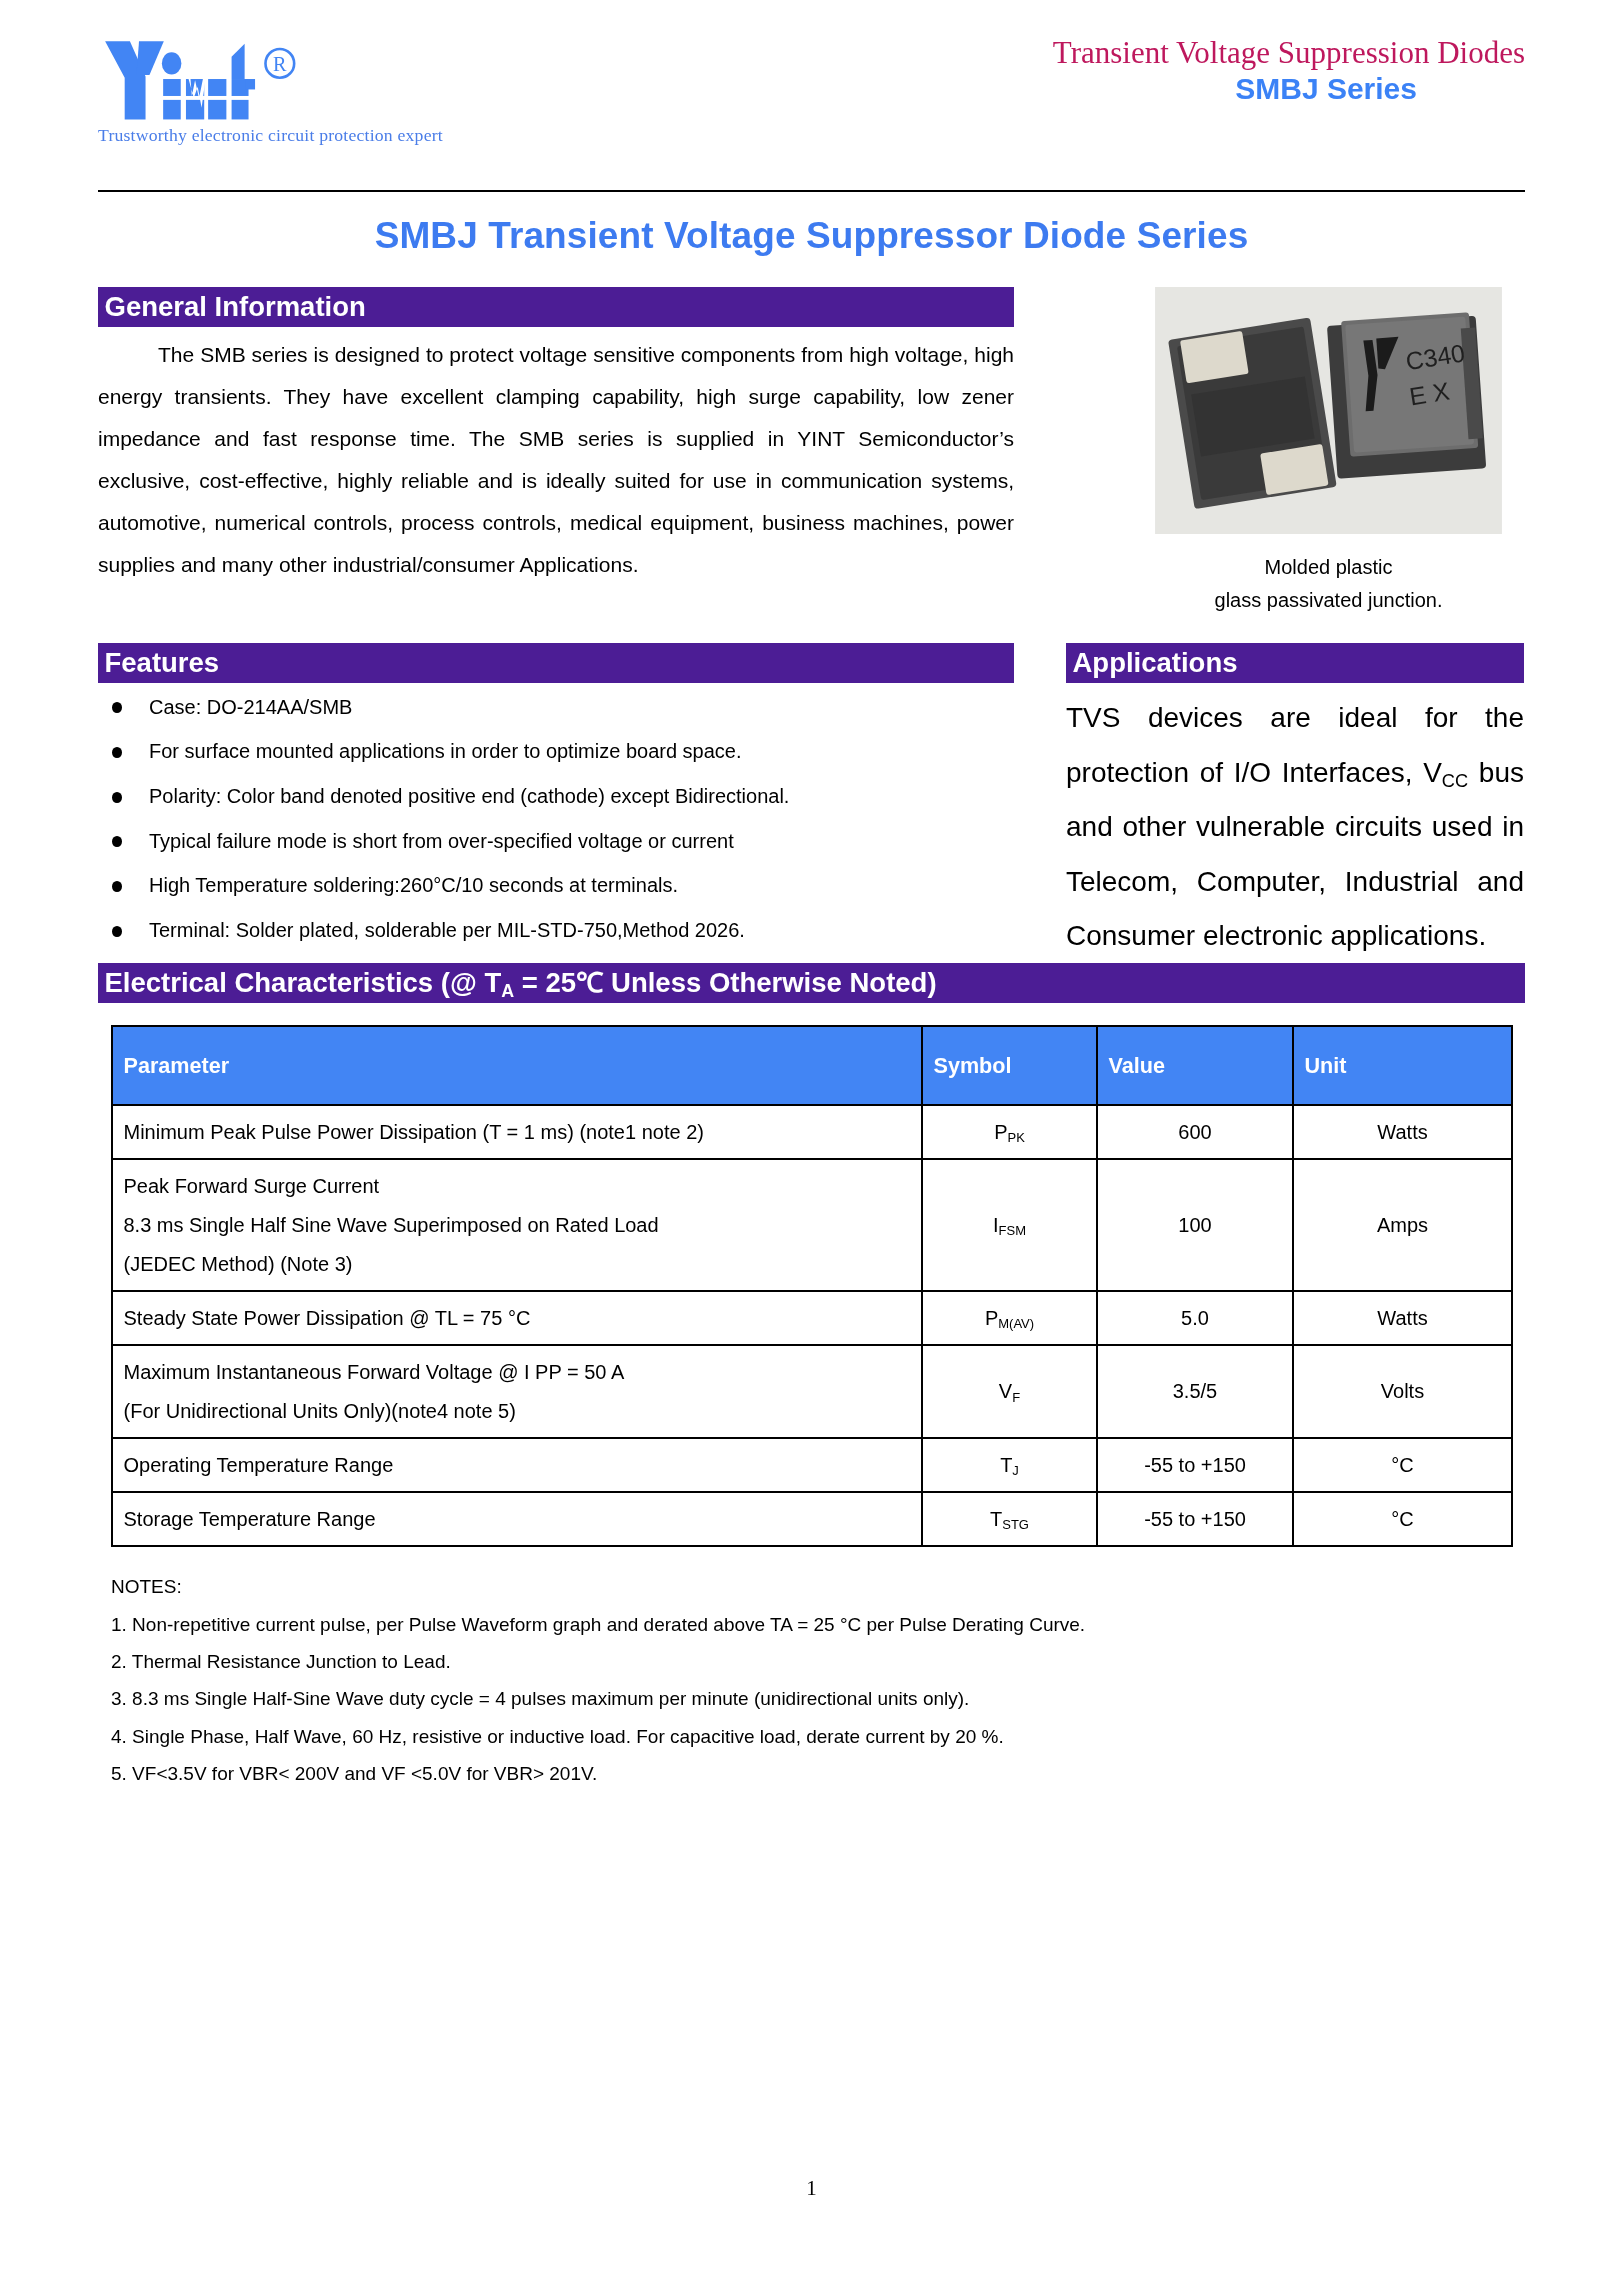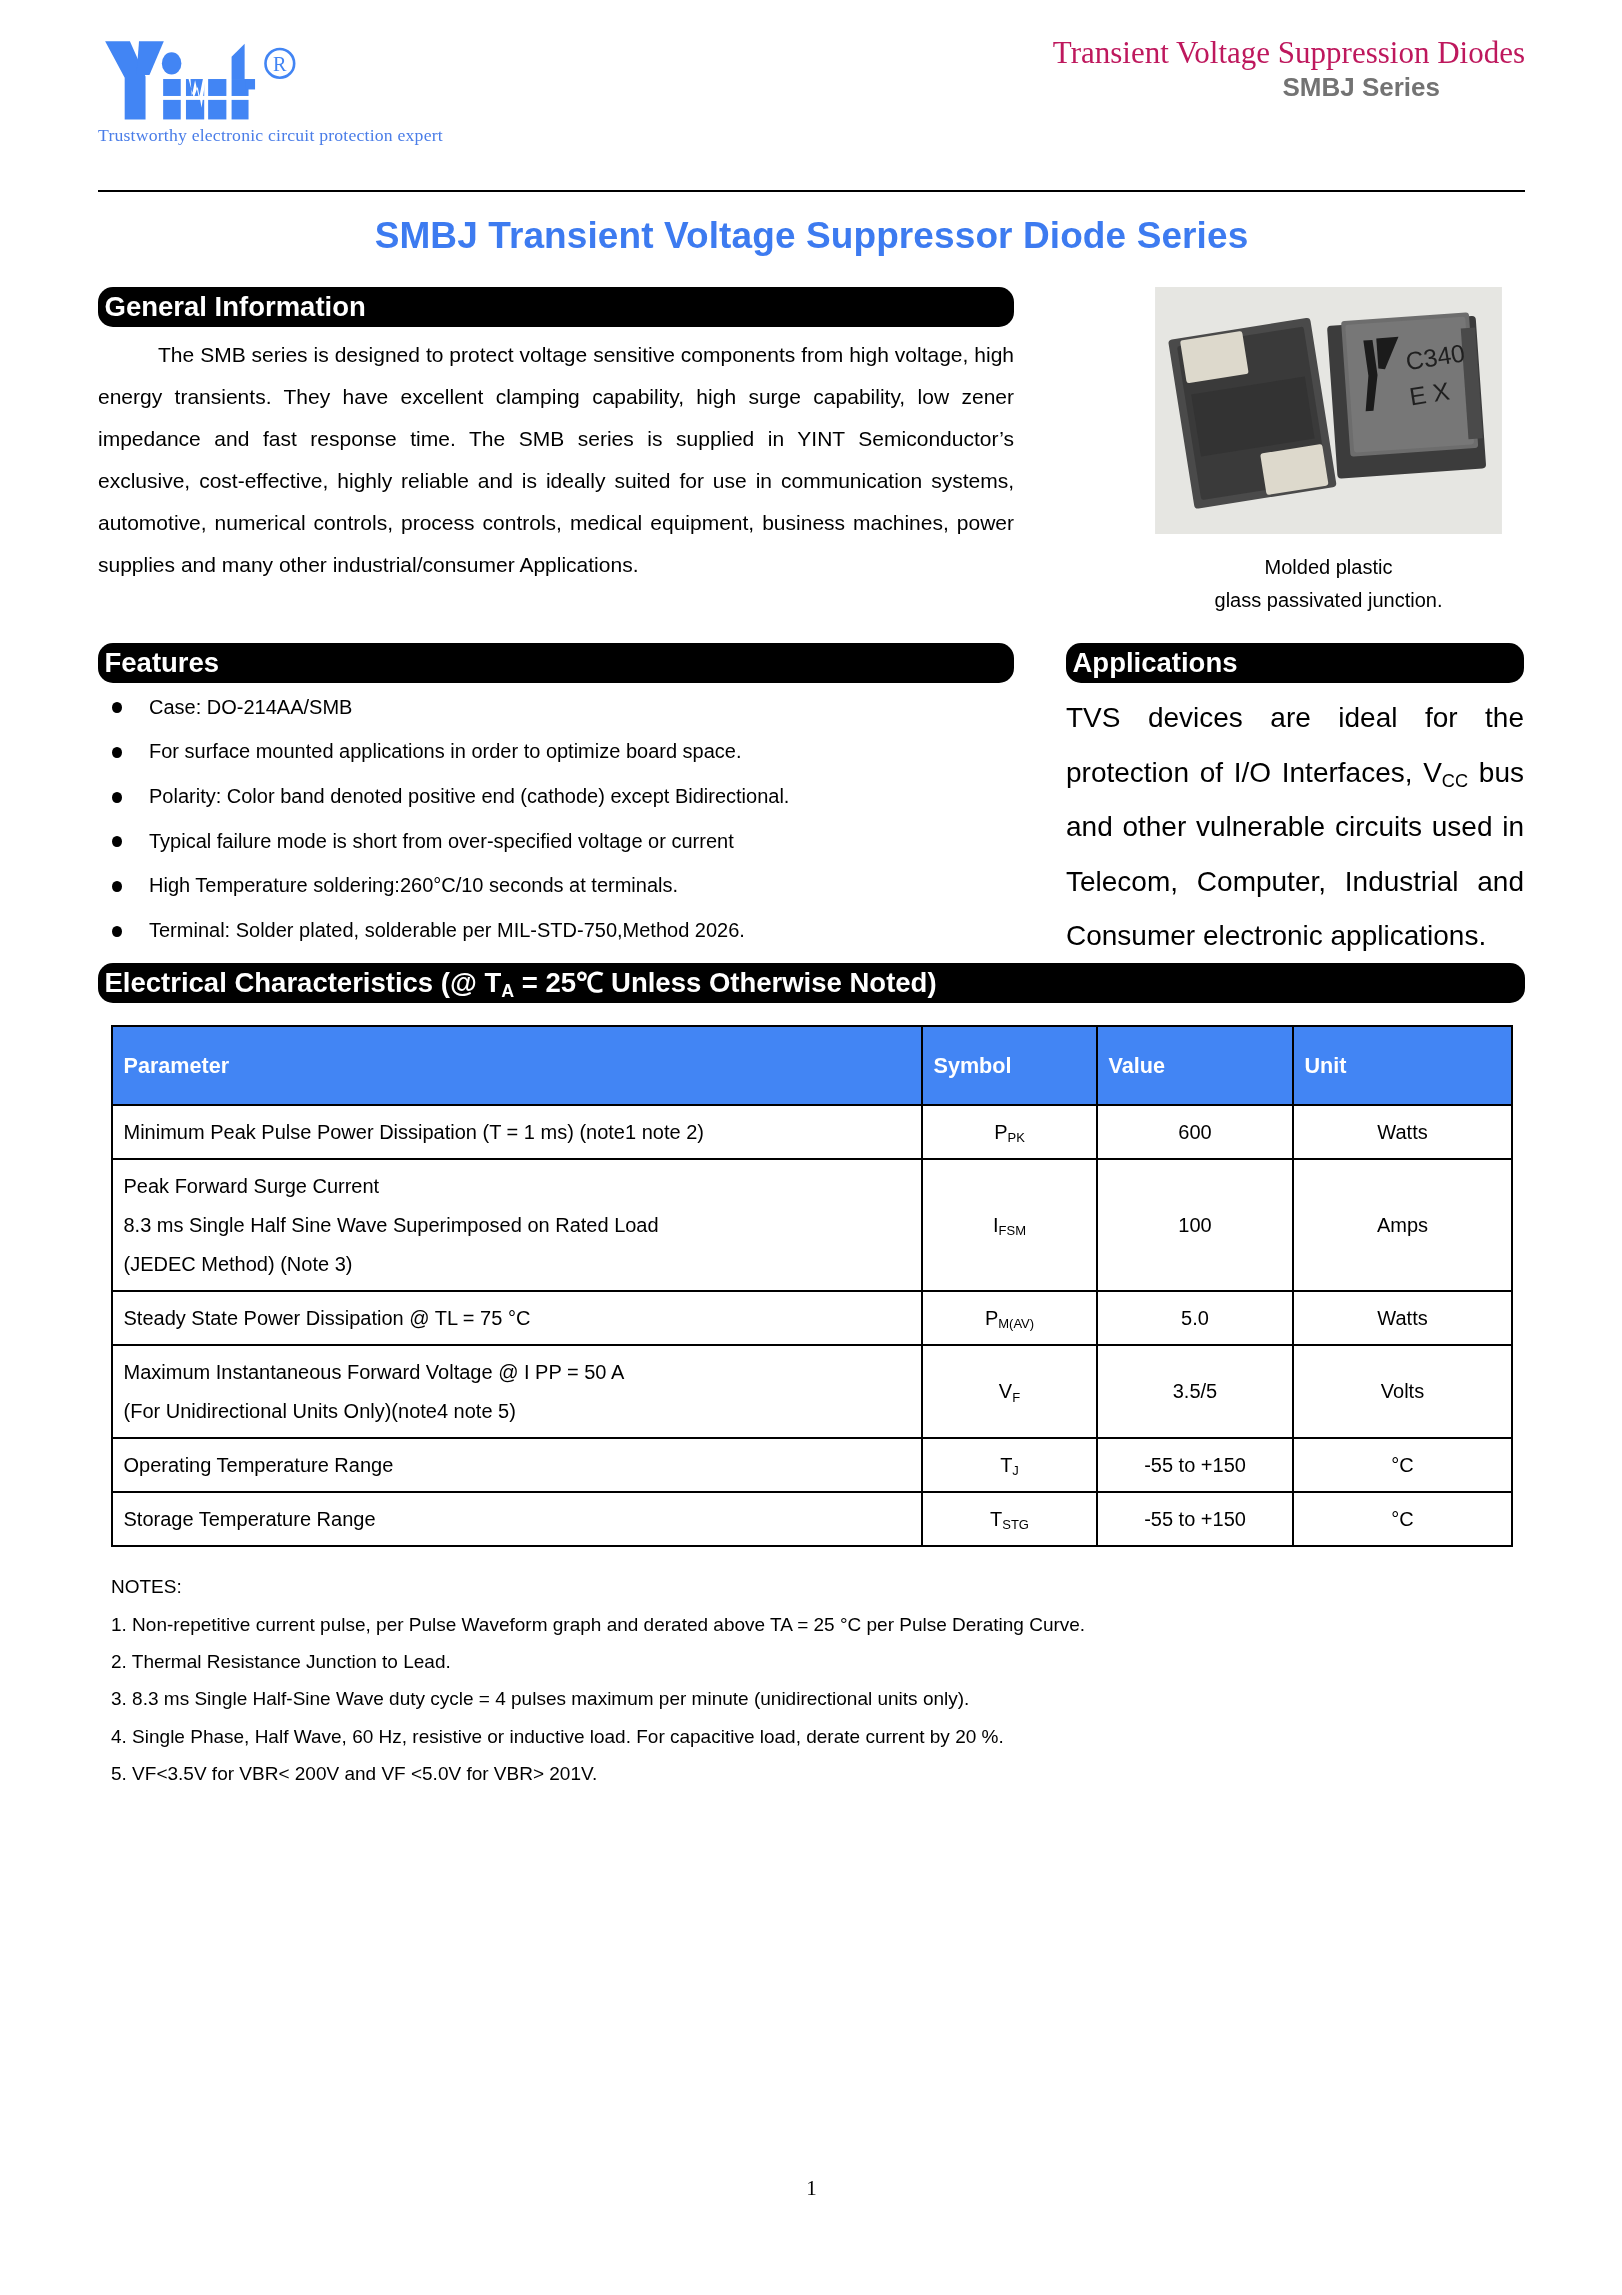--- a/index.html
+++ b/index.html
@@ -58,24 +58,24 @@
   .hdr-line1 {
     font-family: "Liberation Serif", serif;
     font-size: 31px;
     color: #be185d;
     line-height: 1.08;
     white-space: nowrap;
   }
   .hdr-line2 {
     font-family: "Liberation Sans", sans-serif;
     font-weight: bold;
-    font-size: 26px;
-    color: #737373;
+    font-size: 30px;
+    color: #3b82f6;
     margin-top: 2.6px;
-    margin-right: 85px;
+    margin-right: 108px;
     white-space: nowrap;
   }
   .header-rule {
     position: absolute;
     left: 0px;
     right: 0px;
     top: 190px;
     border-top: 2.6px solid #000;
   }
 
@@ -85,29 +85,28 @@
     text-align: center;
     font-family: "Liberation Sans", sans-serif;
     font-weight: bold;
     font-size: 37px;
     color: #3d7bf0;
     letter-spacing: 0.1px;
   }
 
   
   .banner {
-    background: #000000;
+    background: #4c1d95;
     color: #ffffff;
     font-family: "Liberation Sans", sans-serif;
     font-weight: bold;
     font-size: 27.5px;
     line-height: 1.18;
     padding: 3.9px 0 3.9px 6.5px;
     box-sizing: border-box;
-    border-radius: 15px;
   }
 
   
   .gi-row {
     position: relative;
     margin-top: 30px;
     min-height: 334px;
   }
   .gi-left { width: 916px; }
   .gi-body {

